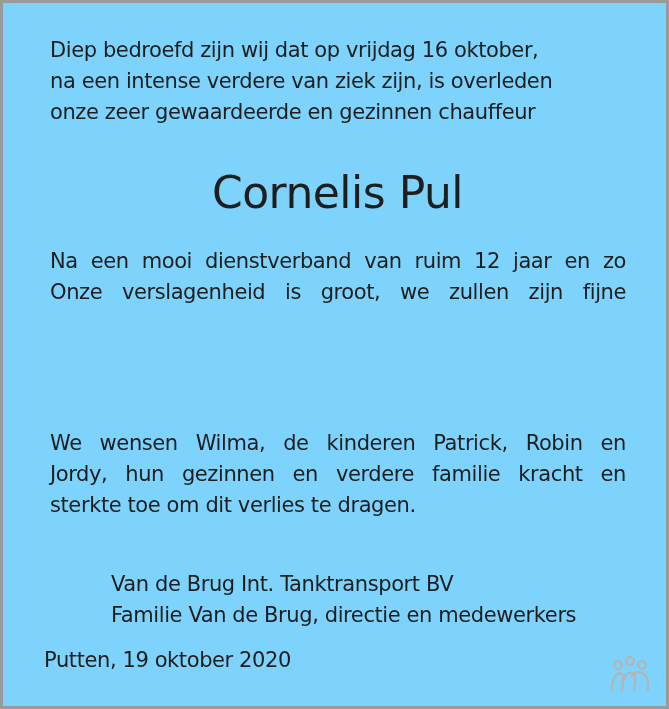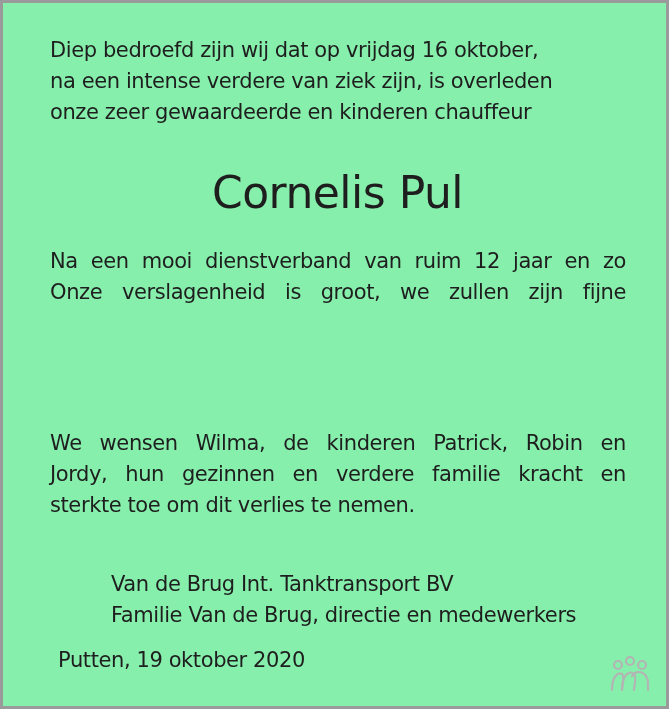--- a/index.html
+++ b/index.html
@@ -2,21 +2,21 @@
 <html><head>
   <meta charset="utf-8">
   <style>
     html, body { margin: 0; padding: 0; background: #ffffff; }
     body { width: 669px; height: 709px; position: relative; overflow: hidden; }
     .frame {
       position: absolute; left: 0; top: 0;
       width: 669px; height: 709px;
       box-sizing: border-box;
       border: 3px solid #9a9a9a;
-      background: #86efac;
+      background: #7dd3fc;
     }
     .txt {
       position: absolute;
       font-family: "DejaVu Sans", sans-serif;
       color: #1e1e1e;
       font-size: 21px;
       line-height: 31px;
       letter-spacing: -0.4px;
       white-space: nowrap;
     }
@@ -35,42 +35,42 @@
     }
   </style>
 </head>
 <body>
 
 <div class="frame">
 
   <div class="txt para" style="top:32px;">
     <span class="line">Diep bedroefd zijn wij dat op vrijdag 16 oktober,</span>
     <span class="line">na een intense verdere van ziek zijn, is overleden</span>
-    <span class="line">onze zeer gewaardeerde en kinderen chauffeur</span>
+    <span class="line">onze zeer gewaardeerde en gezinnen chauffeur</span>
   </div>
 
   <div class="name">Cornelis Pul</div>
 
   <div class="txt para" style="top:243px;">
     <span class="jline">Na een mooi dienstverband van ruim 12 jaar en zo</span>
     <span class="jline">Onze verslagenheid is groot, we zullen zijn fijne</span>
   </div>
 
   <div class="txt para" style="top:425px;">
     <span class="jline">We wensen Wilma, de kinderen Patrick, Robin en</span>
     <span class="jline">Jordy, hun gezinnen en verdere familie kracht en</span>
-    <span class="line">sterkte toe om dit verlies te nemen.</span>
+    <span class="line">sterkte toe om dit verlies te dragen.</span>
   </div>
 
   <div class="txt" style="left:108px; top:550px;margin-top:16px;">
     <span class="line">Van de Brug Int. Tanktransport BV</span>
     <span class="line">Familie Van de Brug, directie en medewerkers</span>
   </div>
 
-  <div class="txt" style="left:55px; top:642px;">Putten, 19 oktober 2020</div>
+  <div class="txt" style="left:41px; top:642px;">Putten, 19 oktober 2020</div>
 
 </div>
 
 <div class="icon">
   <svg width="40" height="36" viewBox="0 0 40 36" fill="none" stroke="#b4b4b4" stroke-width="2.2" stroke-linecap="round">
     <circle cx="8" cy="9" r="4"></circle>
     <circle cx="20" cy="5" r="4"></circle>
     <circle cx="32" cy="9" r="4"></circle>
     <path d="M2 34 C2 20, 8 16, 12 18 C15 20, 12 30, 12 34"></path>
     <path d="M12 34 C12 18, 20 14, 24 18 C27 22, 24 30, 24 34"></path>

